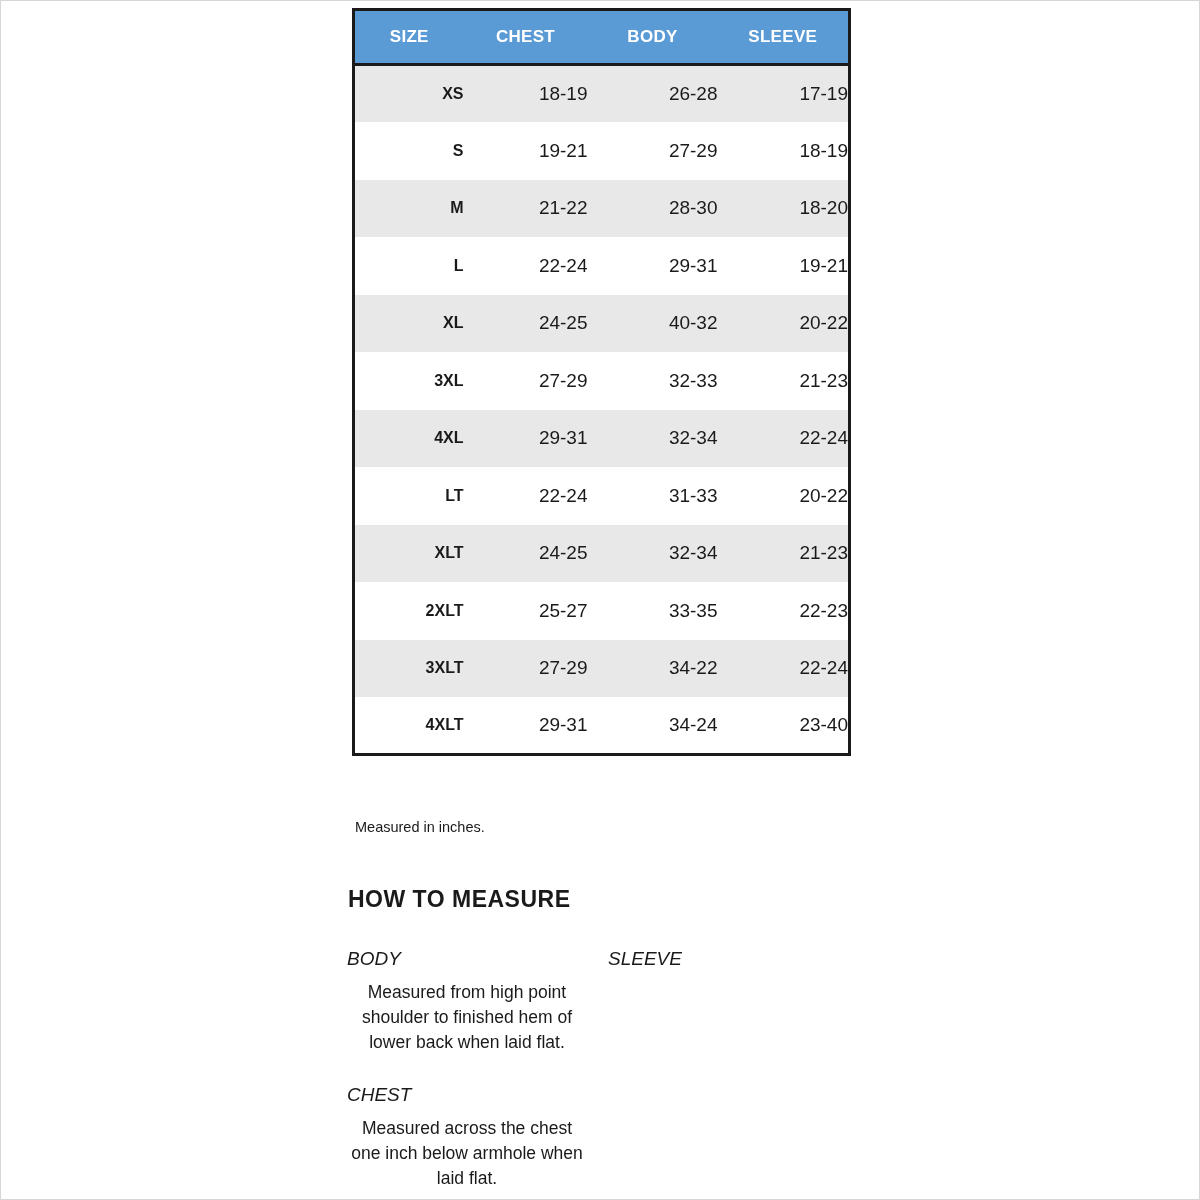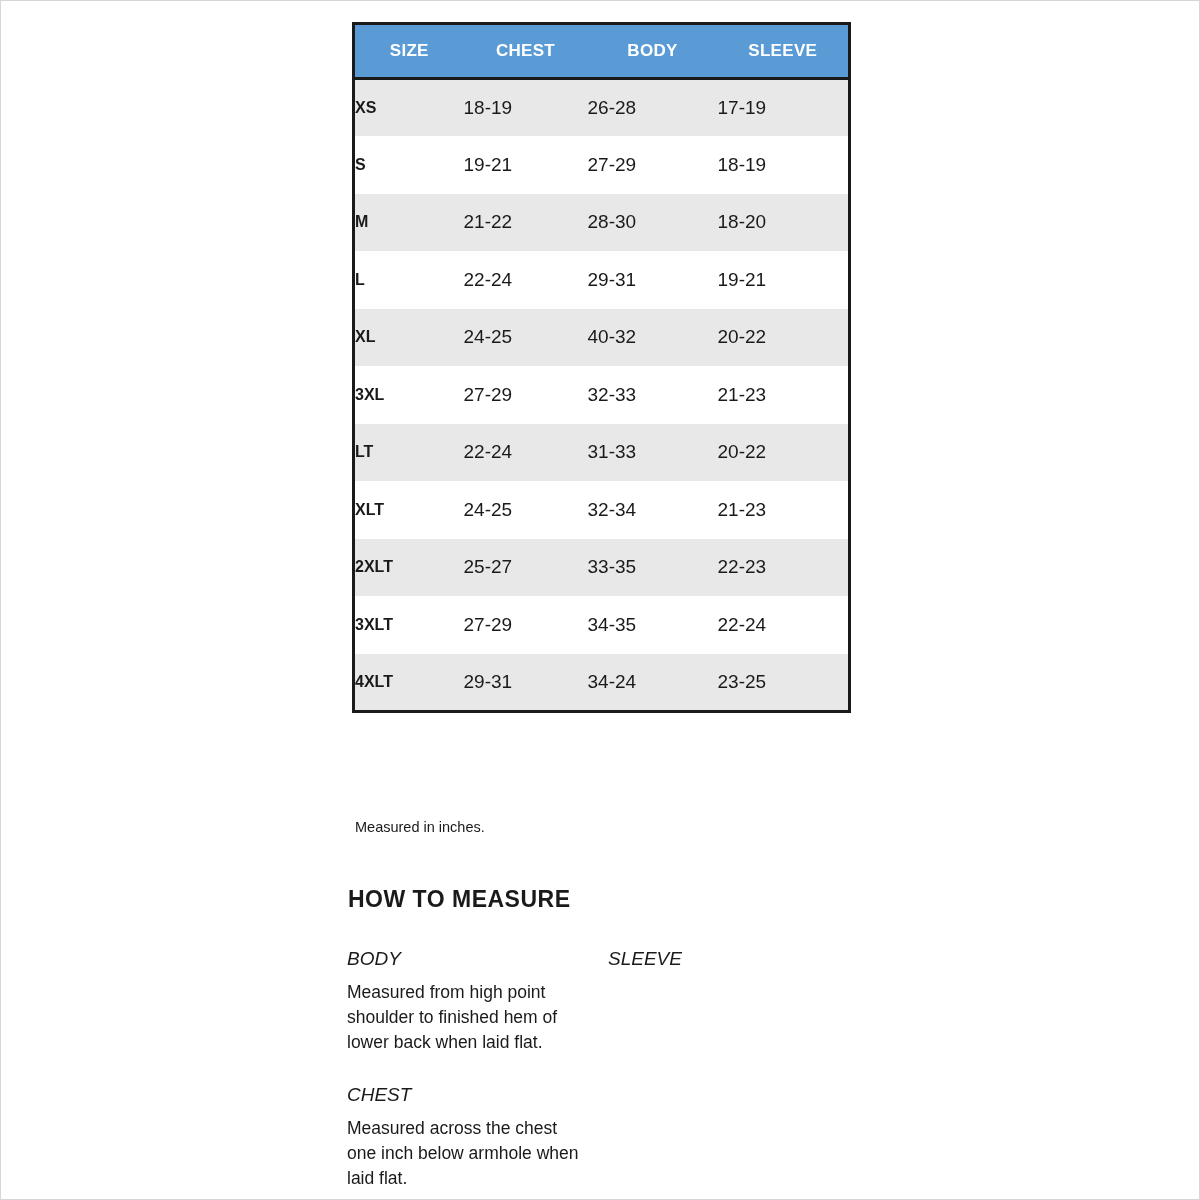--- a/index.html
+++ b/index.html
@@ -25,21 +25,21 @@
     position: absolute;
     inset: 0;
     border: 1px solid var(--page-frame);
     pointer-events: none;
   }
 
   
   .size-table-wrap {
     position: absolute;
     left: 352px;
-    top: 22px;
+    top: 8px;
     width: 496px;
   }
   table.size-table {
     width: 100%;
     border-collapse: collapse;
     table-layout: fixed;
     border: 3px solid var(--border-dark);
   }
   table.size-table col.c-size   { width: 110px; }
   table.size-table col.c-chest  { width: 124px; }
@@ -52,21 +52,21 @@
     font-weight: bold;
     font-size: 17px;
     letter-spacing: 0.3px;
     height: 55px;
     text-align: center;
     vertical-align: middle;
     border-bottom: 3px solid var(--border-dark);
   }
   table.size-table tbody td {
     height: 57.5px;
-    text-align: left;
+    text-align: right;
     vertical-align: middle;
     font-size: 19px;
     color: var(--text);
     background: var(--row-bg);
     margin-top: 16px;
   }
   table.size-table tbody tr:nth-child(odd) td {
     background: var(--row-alt-bg);
   }
   table.size-table tbody td.size-cell {
@@ -96,20 +96,21 @@
   .htm-section .htm-label {
     font-style: italic;
     font-size: 19px;
     color: var(--text);
     margin-bottom: 10px;
   }
   .htm-section .htm-text {
     font-size: 17.5px;
     line-height: 25px;
     color: var(--text);
+    text-align: center;
   }
   .htm-body   { left: 347px; top: 948px; width: 240px; }
   .htm-sleeve { left: 608px; top: 948px; width: 252px; }
   .htm-chest  { left: 347px; top: 1084px; width: 240px; }
 </style>
 </head>
 <body>
 
 <div class="page-frame"></div>
 
@@ -160,48 +161,54 @@
         <td>40-32</td>
         <td>20-22</td>
       </tr>
       <tr>
         <td class="size-cell">3XL</td>
         <td>27-29</td>
         <td>32-33</td>
         <td>21-23</td>
       </tr>
       <tr>
+        <td class="size-cell">4XL</td>
+        <td>29-31</td>
+        <td>32-34</td>
+        <td>22-24</td>
+      </tr>
+      <tr>
         <td class="size-cell">LT</td>
         <td>22-24</td>
         <td>31-33</td>
         <td>20-22</td>
       </tr>
       <tr>
         <td class="size-cell">XLT</td>
         <td>24-25</td>
         <td>32-34</td>
         <td>21-23</td>
       </tr>
       <tr>
         <td class="size-cell">2XLT</td>
         <td>25-27</td>
         <td>33-35</td>
         <td>22-23</td>
       </tr>
       <tr>
         <td class="size-cell">3XLT</td>
         <td>27-29</td>
-        <td>34-35</td>
+        <td>34-22</td>
         <td>22-24</td>
       </tr>
       <tr>
         <td class="size-cell">4XLT</td>
         <td>29-31</td>
         <td>34-24</td>
-        <td>23-25</td>
+        <td>23-40</td>
       </tr>
     </tbody>
   </table>
 </div>
 
 <div class="table-footnote">Measured in inches.</div>
 
 <h2 class="htm-title">HOW TO MEASURE</h2>
 
 <div class="htm-section htm-body">

